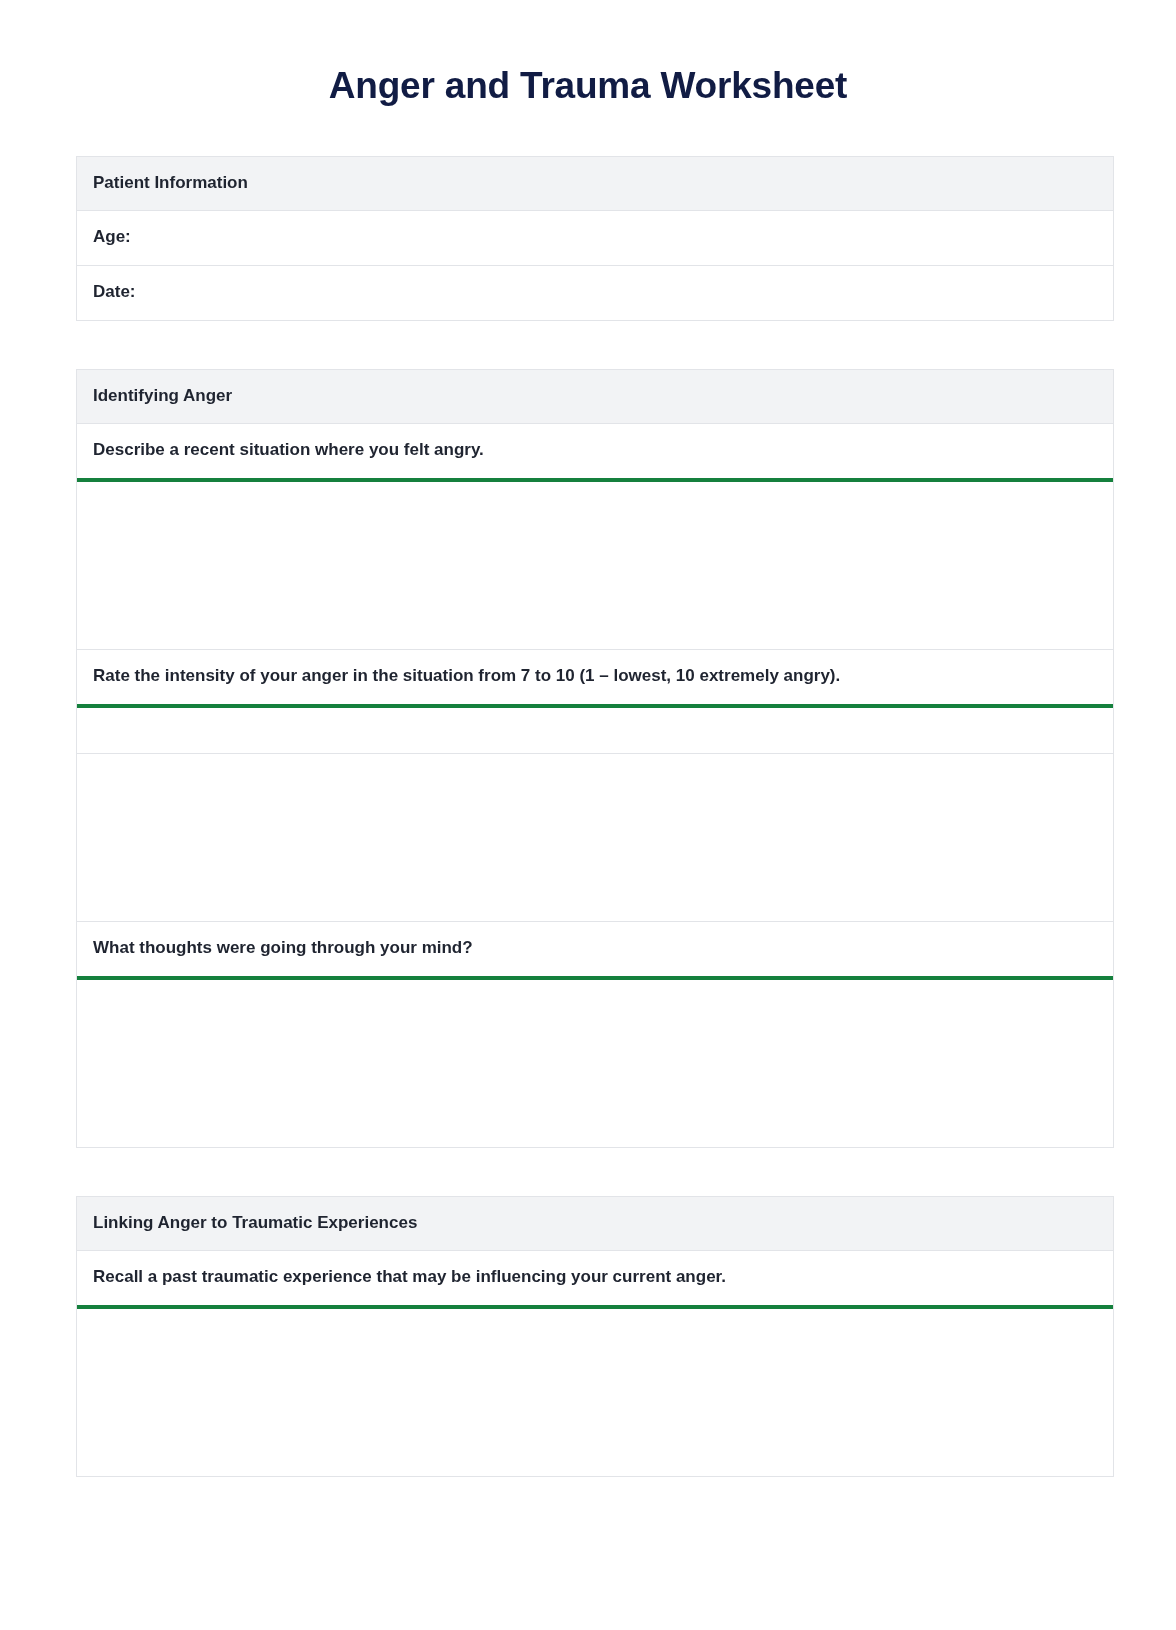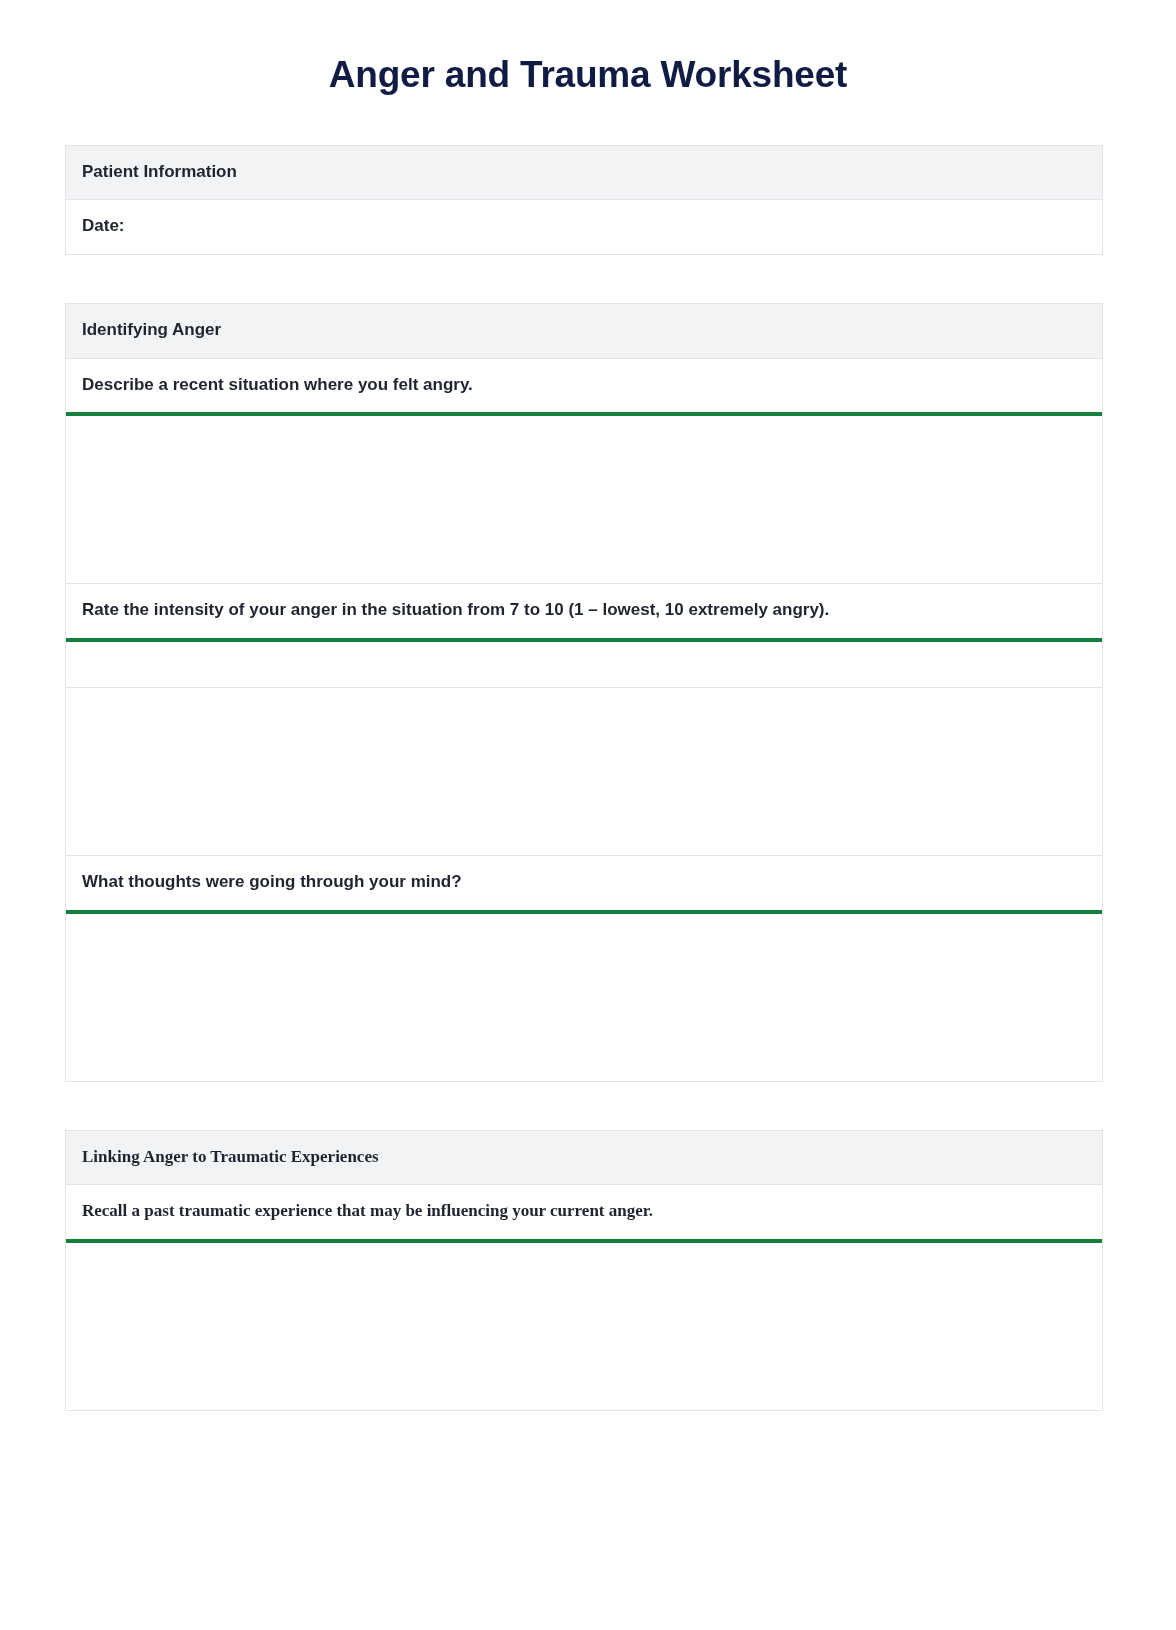--- a/index.html
+++ b/index.html
@@ -10,21 +10,21 @@
   }
   body {
     width: 1176px;
     min-height: 1630px;
     font-family: "Liberation Sans", sans-serif;
     color: #222222;
   }
   .page {
     width: 1176px;
     min-height: 1630px;
-    padding: 1px;
+    padding: 12px;
     background: #ffffff;
     position: relative;
   }
   .doc-title {
     text-align: center;
     font-size: 37px;
     font-weight: bold;
     color: #111c44;
     letter-spacing: -0.2px;
     margin: 0;
@@ -35,21 +35,21 @@
     padding: 0 64px;
     margin-top: 48px;
   }
   .section {
     width: 1038px;
     border: 1px solid #e2e4e8;
     border-bottom: none;
     margin-bottom: 48px;
     background: #ffffff;
   }
-  .section.last { margin-bottom: 0; font-family: Liberation Serif, serif; }
+  .section.last { margin-bottom: 0; }
   .section-header {
     background: #f2f3f5;
     border-bottom: 1px solid #e2e4e8;
     padding: 15px 16px 16px 16px;
     font-size: 17px;
     font-weight: bold;
     color: #1f2430;
     line-height: 1.3;
   }
   .q-row {
@@ -86,20 +86,21 @@
 <div class="page">
 
   <h1 class="doc-title" style="color: rgb(17, 28, 68);">Anger and Trauma Worksheet</h1>
 
   <div class="content">
 
     <div class="section">
       <div class="section-header">Patient Information</div>
 
 
+      <div class="field-row">Age:</div>
 
       <div class="field-row">Date:</div>
     </div>
 
     <div class="section">
       <div class="section-header">Identifying Anger</div>
 
       <div class="q-row">Describe a recent situation where you felt angry.</div>
       <div class="answer-row tall">
         <div class="answer-area"></div>

